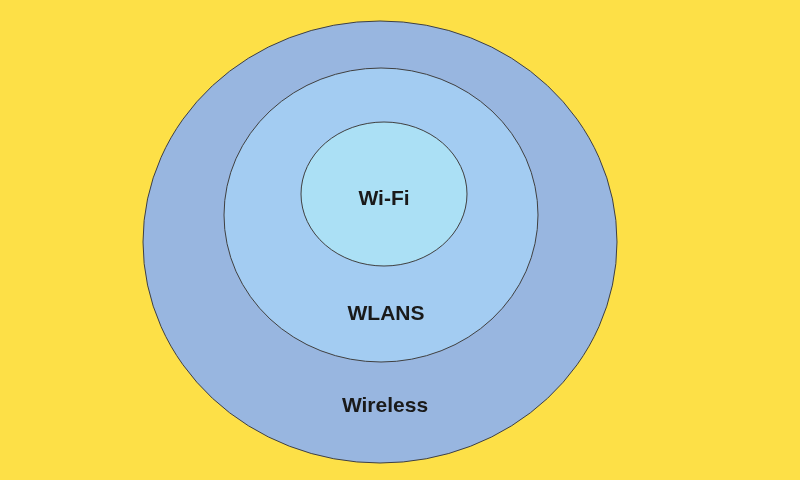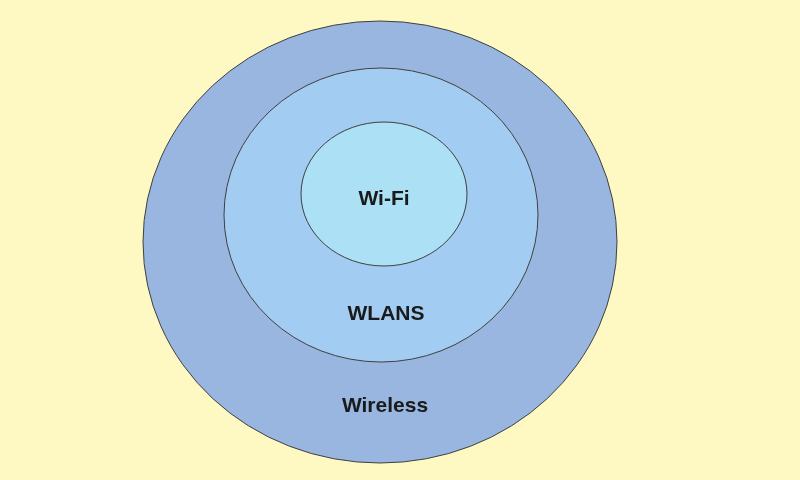--- a/index.html
+++ b/index.html
@@ -7,21 +7,21 @@
     padding: 0;
     width: 800px;
     height: 480px;
     background: #ffffff;
     overflow: hidden;
   }
   .canvas {
     position: relative;
     width: 800px;
     height: 480px;
-    background: #fef9c3;
+    background: #fde047;
   }
   .ring {
     stroke: #404040;
     stroke-width: 1;
   }
   .ring-label {
     font-family: "Liberation Sans", "DejaVu Sans", sans-serif;
     font-size: 21px;
     font-weight: 600;
     fill: #1a1a1a;

